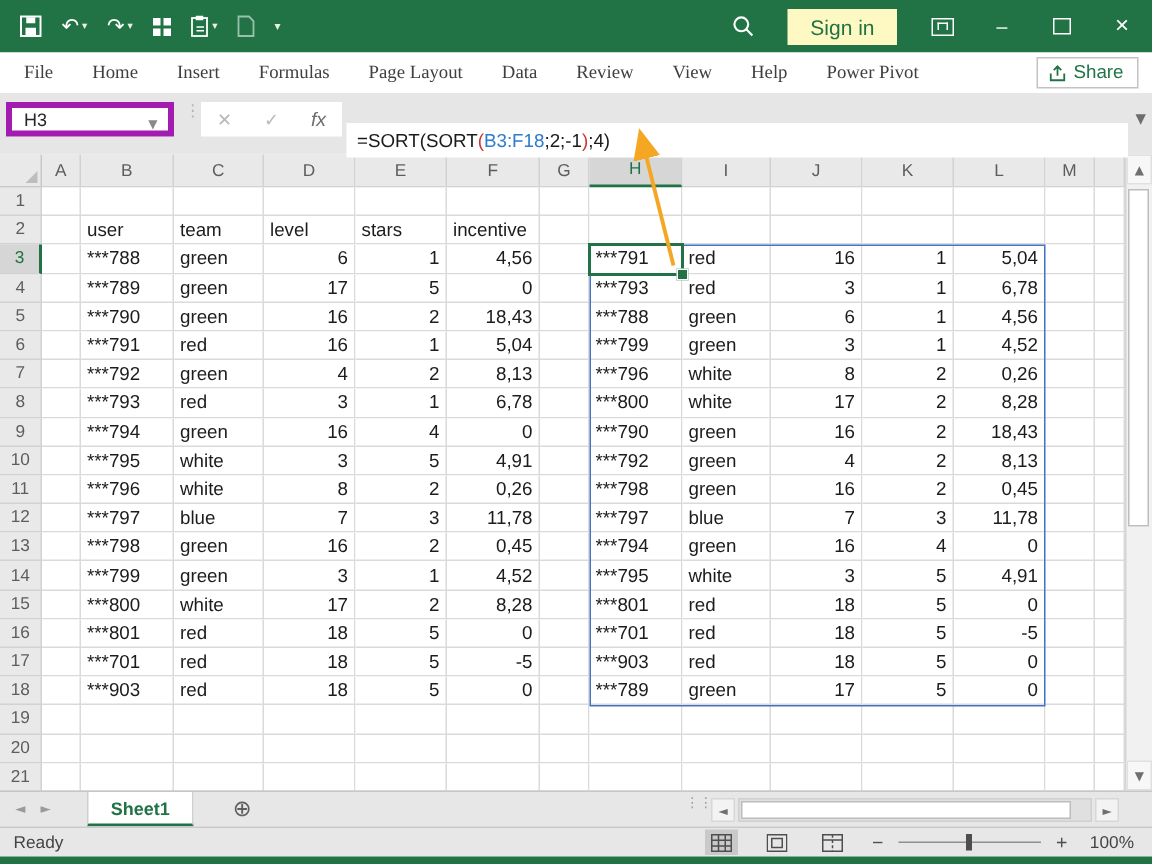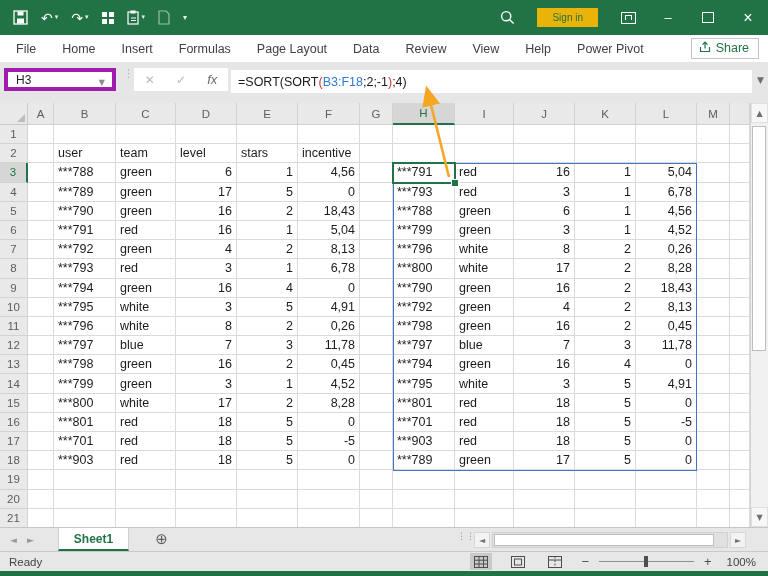--- a/index.html
+++ b/index.html
@@ -11,38 +11,38 @@
   
   .titlebar{position:absolute;left:0;top:0;width:768px;height:35px;background:#217346;display:flex;align-items:center;color:#fff;z-index:5;}
   .qat{display:flex;align-items:center;gap:13px;padding-left:13px;}
   .qat .gi{font-family:"DejaVu Sans",sans-serif;font-size:14px;line-height:1;color:#fff;display:flex;align-items:center;gap:2px;}
   .qat .caret{font-family:"DejaVu Sans",sans-serif;font-size:7px;color:#e8f0ea;}
   .grid-ic{display:grid;grid-template-columns:5px 5px;grid-template-rows:5px 5px;gap:2px;}
   .grid-ic span{background:#fff;}
   .tb-title{position:absolute;left:0;right:0;text-align:center;font-size:12.5px;color:#fff;pointer-events:none;}
   .tb-right{margin-left:auto;display:flex;align-items:center;height:35px;}
   .tb-btn{width:40px;height:35px;display:flex;align-items:center;justify-content:center;font-size:13px;color:#fff;}
-  .signin{background:#eab308;color:#217346;font-size:10px;padding:4px 15px;margin:14px 10px;cursor:default;}
+  .signin{background:#fef9c3;color:#217346;font-size:14px;padding:4px 15px;margin:14px 10px;cursor:default;}
   .maxbox{width:10px;height:9px;border:1px solid #fff;}
   .ribbonopts{width:13px;height:10px;border:1px solid #fff;position:relative;}
   .ribbonopts:after{content:"";position:absolute;left:3px;top:2px;width:5px;height:4px;border-top:1px solid #fff;border-left:1px solid #fff;border-right:1px solid #fff;}
   
   .ribbonrow{position:absolute;left:0;top:35px;width:768px;height:27px;background:#fff;border-bottom:1px solid #e2e2e2;display:flex;align-items:center;z-index:5;}
-  #ribbon-tabs{display:flex;align-items:center;height:100%;padding-left:3px;}
+  #ribbon-tabs{display:flex;align-items:center;height:100%;padding-left:3px;font-family:Liberation Serif, serif;}
   .rtab{padding:0 13px;font-size:12.5px;color:#3f3f3f;height:100%;display:flex;align-items:center;}
-  .share-btn{margin-left:auto;margin-right:9px;border:1px solid #c3c3c3;color:#217346;font-size:12.5px;padding:2px 9px 3px 7px;display:flex;gap:5px;align-items:flex-start;background:#fff;}
+  .share-btn{margin-left:auto;margin-right:9px;border:1px solid #c3c3c3;color:#217346;font-size:12.5px;padding:2px 9px 3px 7px;display:flex;gap:5px;align-items:flex-end;background:#fff;}
   
   .fbar{position:absolute;left:0;top:62px;width:768px;height:41px;background:#e6e6e6;z-index:5;}
   .namebox{position:absolute;left:4px;top:6px;width:112px;height:23px;background:#ffffff;border:4px solid #a21caf;box-sizing:border-box;display:flex;align-items:flex-end;font-size:12px;color:#262626;padding-left:8px;}
   .namebox .dd{margin-left:auto;margin-right:7px;color:#8a8a8a;font-size:8px;font-family:"DejaVu Sans",sans-serif;}
   .fsep{position:absolute;left:123px;top:9px;color:#b3b3b3;font-size:11px;letter-spacing:0;line-height:5px;font-family:"DejaVu Sans",sans-serif;}
   .fbtns{position:absolute;left:134px;top:6px;width:94px;height:23px;background:#fff;display:flex;align-items:center;justify-content:space-around;box-sizing:border-box;}
   .fbtns .fb{color:#b9b9b9;font-size:12px;}
   .fbtns .fx{color:#6d6d6d;font-family:Liberation Sans, sans-serif;font-style:italic;font-size:13px;}
-  .fx-input{position:absolute;left:231px;top:8px;width:521px;height:23px;background:#fff;display:flex;align-items:center;font-size:12.5px;padding-left:7px;box-sizing:border-box;white-space:pre;}
+  .fx-input{position:absolute;left:231px;top:20px;width:521px;height:23px;background:#fff;display:flex;align-items:center;font-size:12.5px;padding-left:7px;box-sizing:border-box;white-space:pre;}
   .fexpand{position:absolute;right:4px;top:13px;color:#6d6d6d;font-size:9px;font-family:"DejaVu Sans",sans-serif;}
   
   #grid{position:absolute;left:0;top:103px;width:750px;height:424px;background:#fff;display:grid;z-index:1;}
   .ch,.rh{background:#e9e9e9;border-right:1px solid #d2d2d2;border-bottom:1px solid #d2d2d2;color:#5d5d5d;font-size:11.5px;display:flex;align-items:center;justify-content:center;box-sizing:border-box;overflow:hidden;}
   .ch.sel{background:#d6d6d6;color:#217346;border-bottom:2px solid #217346;}
   .rh.sel{background:#d6d6d6;color:#217346;border-right:2px solid #217346;}
   .corner{background:#e9e9e9;border-right:1px solid #c9c9c9;border-bottom:1px solid #c9c9c9;position:relative;box-sizing:border-box;}
   .corner:after{content:"";position:absolute;right:2px;bottom:2px;border-left:8px solid transparent;border-bottom:8px solid #bdbdbd;}
   .cell{border-right:1px solid #dadada;border-bottom:1px solid #dadada;font-size:12.5px;color:#1c1c1c;display:flex;align-items:center;padding:0 4px;white-space:nowrap;overflow:hidden;box-sizing:border-box;background:#fff;}
   .cell.num{justify-content:flex-end;}

